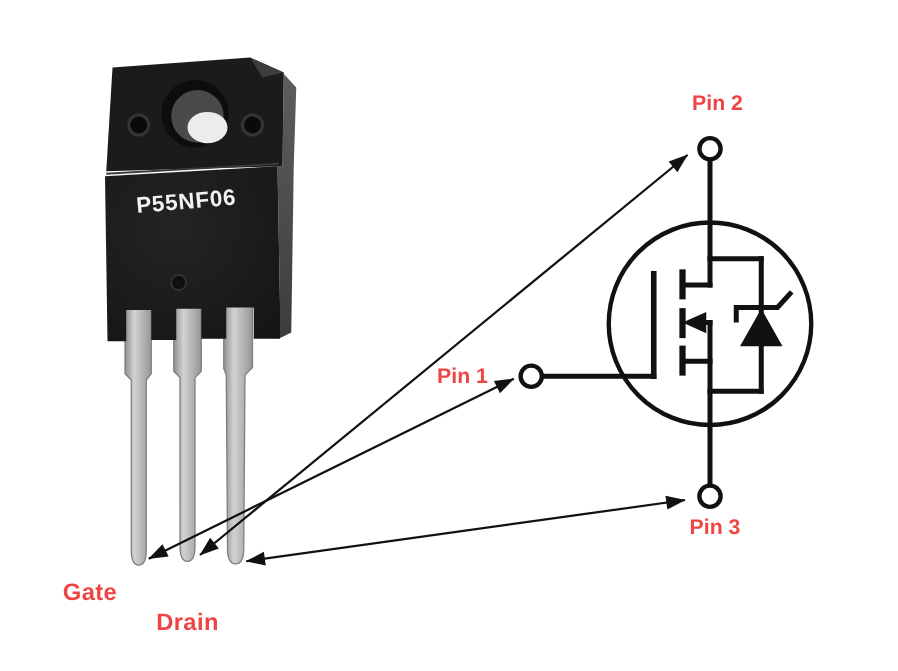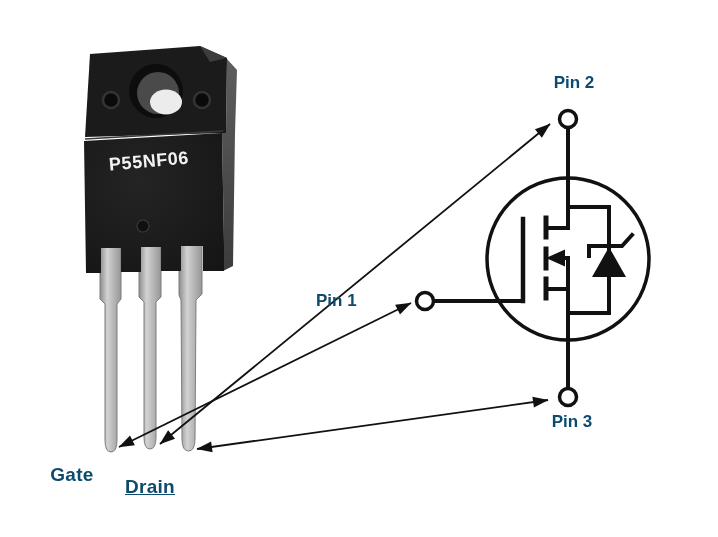--- a/index.html
+++ b/index.html
@@ -2,21 +2,21 @@
 <html><head>
 <meta charset="utf-8">
 <style>
   html,body{margin:0;padding:0;background:#ffffff;}
   .stage{
     position:relative;width:718px;height:537px;background:#ffffff;overflow:hidden;
     font-family:"Liberation Sans", sans-serif;
   }
   .stage svg{position:absolute;left:0;top:0;}
   .label{
-    position:absolute;font-weight:bold;color:#0c4a6e;white-space:nowrap;
+    position:absolute;font-weight:bold;color:#ef4444;white-space:nowrap;
     text-align:center;
   }
   .lead-label{font-size:19px;letter-spacing:0.3px;}
   .pin-label{font-size:17px;}
   .part-number{
     position:absolute;left:99px;top:151px;width:100px;text-align:center;
     font-size:18px;font-weight:bold;color:#f2f2f2;letter-spacing:0.6px;
     transform:rotate(-5deg);
   }
 </style>
@@ -110,18 +110,18 @@
 
       <circle cx="568" cy="119" r="8.5" fill="#ffffff" stroke-width="3.5"></circle>
       <circle cx="425" cy="301" r="8.5" fill="#ffffff" stroke-width="3.5"></circle>
       <circle cx="568" cy="397" r="8.5" fill="#ffffff" stroke-width="3.5"></circle>
     </g>
   </svg>
 
   <div class="part-number">P55NF06</div>
 
   <div class="label lead-label" style="left:32px;top:464px;width:80px;">Gate</div>
-  <div class="label lead-label" style="left:110px;top:476px;width:80px;text-decoration:underline;">Drain</div>
+  <div class="label lead-label" style="left:110px;top:488px;width:80px;">Drain</div>
 
-  <div class="label pin-label" style="left:316px;top:291px;width:80px;text-align:left;">Pin 1</div>
+  <div class="label pin-label" style="left:330px;top:291px;width:80px;text-align:center;">Pin 1</div>
   <div class="label pin-label" style="left:534px;top:73px;width:80px;">Pin 2</div>
   <div class="label pin-label" style="left:532px;top:412px;width:80px;">Pin 3</div>
 </div>
 
 </body></html>

